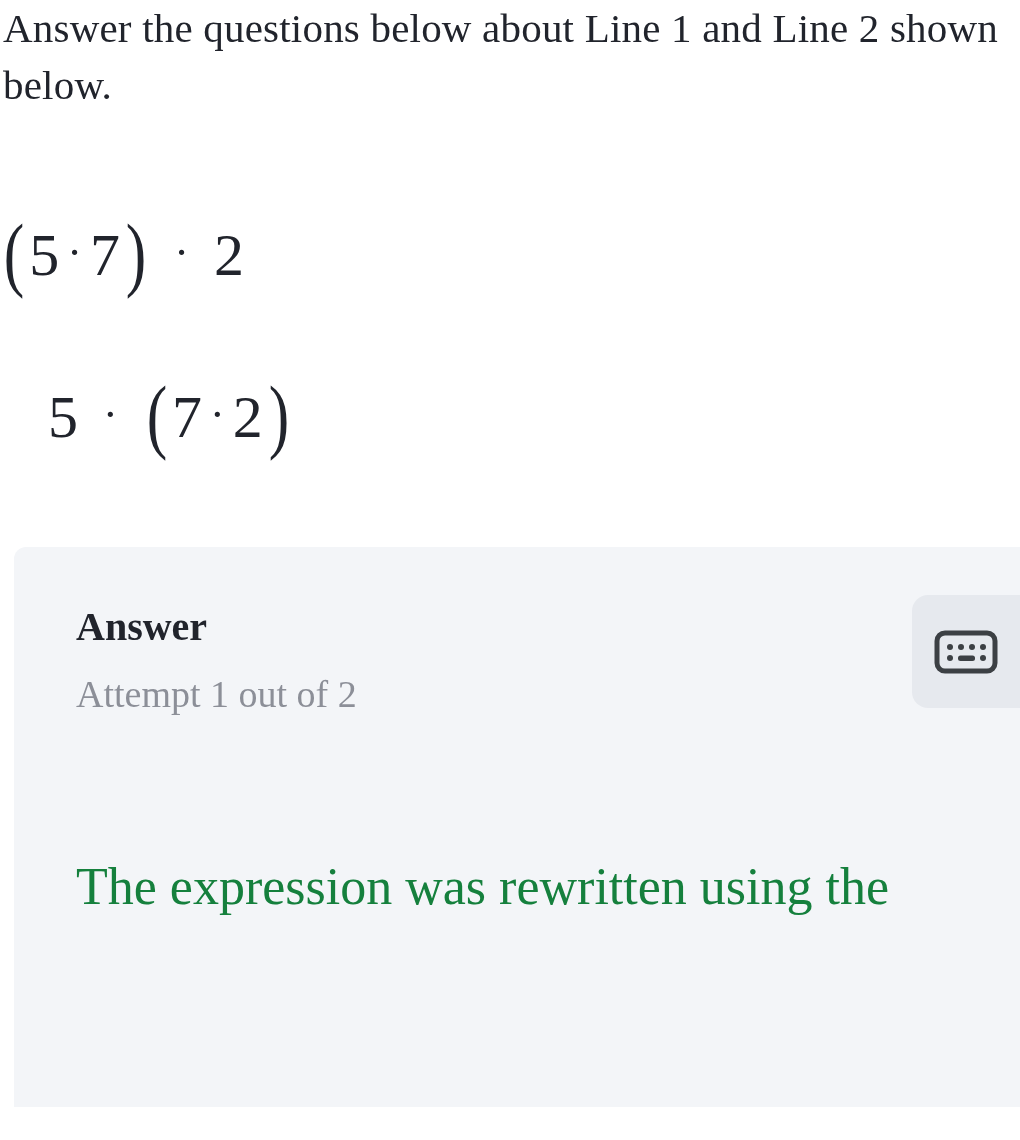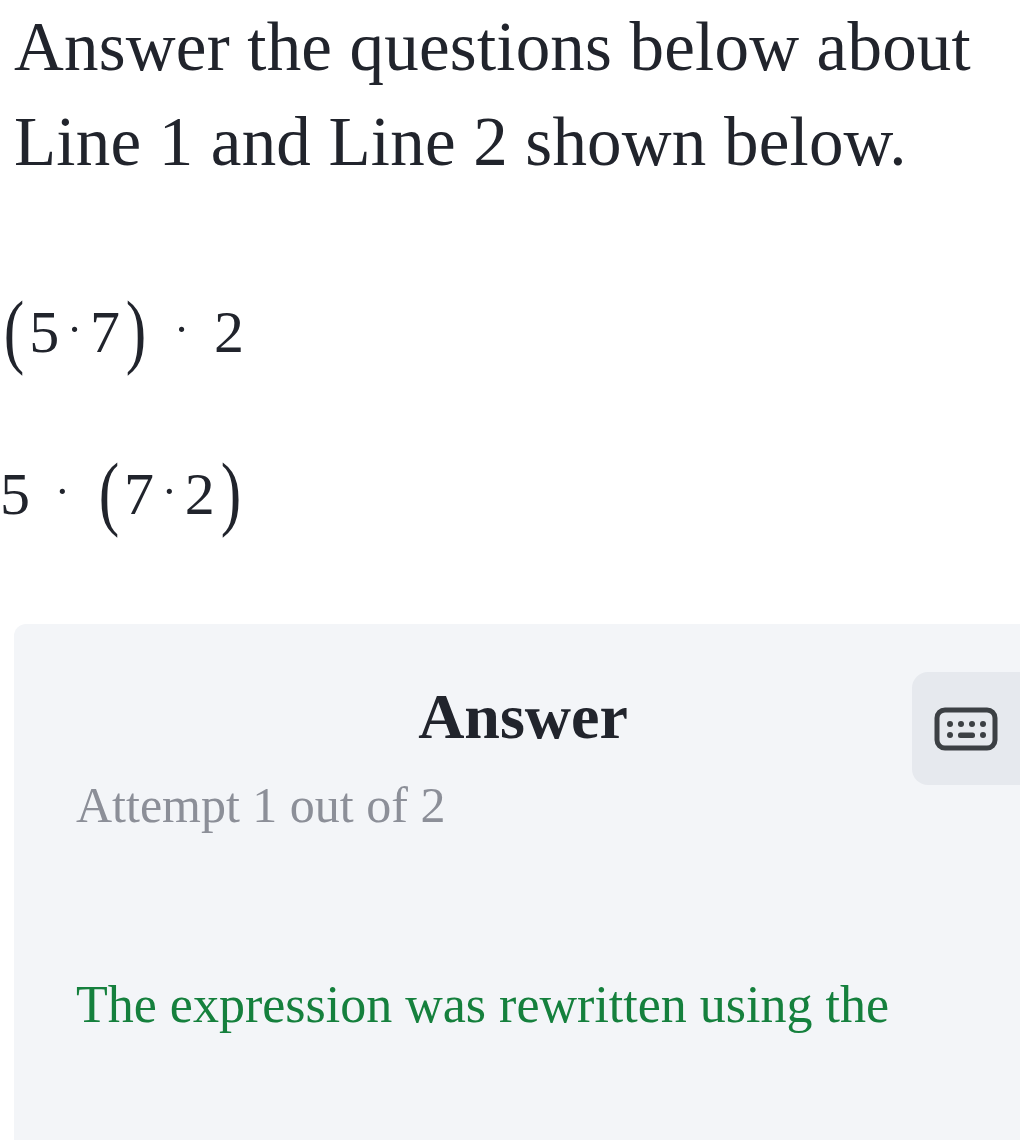--- a/index.html
+++ b/index.html
@@ -6,36 +6,36 @@
   html, body {
     width: 1020px;
     height: 1140px;
     background: #ffffff;
     font-family: Georgia, 'Times New Roman', serif;
     color: #21242c;
     overflow: hidden;
   }
   .page-content { width: 100%; }
   .instruction {
-    font-size: 69px;
+    font-size: 41px;
     line-height: 1.38;
-    padding: 0 14px 0 14px;
+    padding: 0 14px 0 3px;
     letter-spacing: 0.2px;
   }
   .math-block {
     margin-top: 100px;
     margin-bottom: 90px;
   }
   .math-line {
     font-size: 60px;
     line-height: 1.0;
     margin: 0 auto;
     letter-spacing: 2px;
   }
-  .math-line + .math-line { margin-top: 80px; }
+  .math-line + .math-line { margin-top: 80px; padding-left: 48px; }
   .paren {
     font-size: 82px;
     vertical-align: -6px;
     display: inline-block;
     transform: scaleX(0.75);
     position: relative;
   }
   .dot {
     display: inline-block;
     margin: 0 6px;
@@ -44,28 +44,27 @@
   }
   .answer-panel {
     background: #f3f5f8;
     border-radius: 12px 0 0 0;
     padding: 56px 50px 0 62px;
     margin-left: 14px;
     position: relative;
     min-height: 560px;
   }
   .answer-heading {
-    font-size: 64px;
+    font-size: 40px;
     font-weight: 700;
     color: #21242c;
     margin-bottom: 22px;
-    text-align: center;
   }
   .attempt-text {
-    font-size: 50px;
+    font-size: 38px;
     color: #8c8f98;
     margin-bottom: 110px;
   }
   .answer-body {
     font-size: 52px;
     line-height: 2.35;
     color: #15803d;
   }
   .kbd-button {
     position: absolute;

